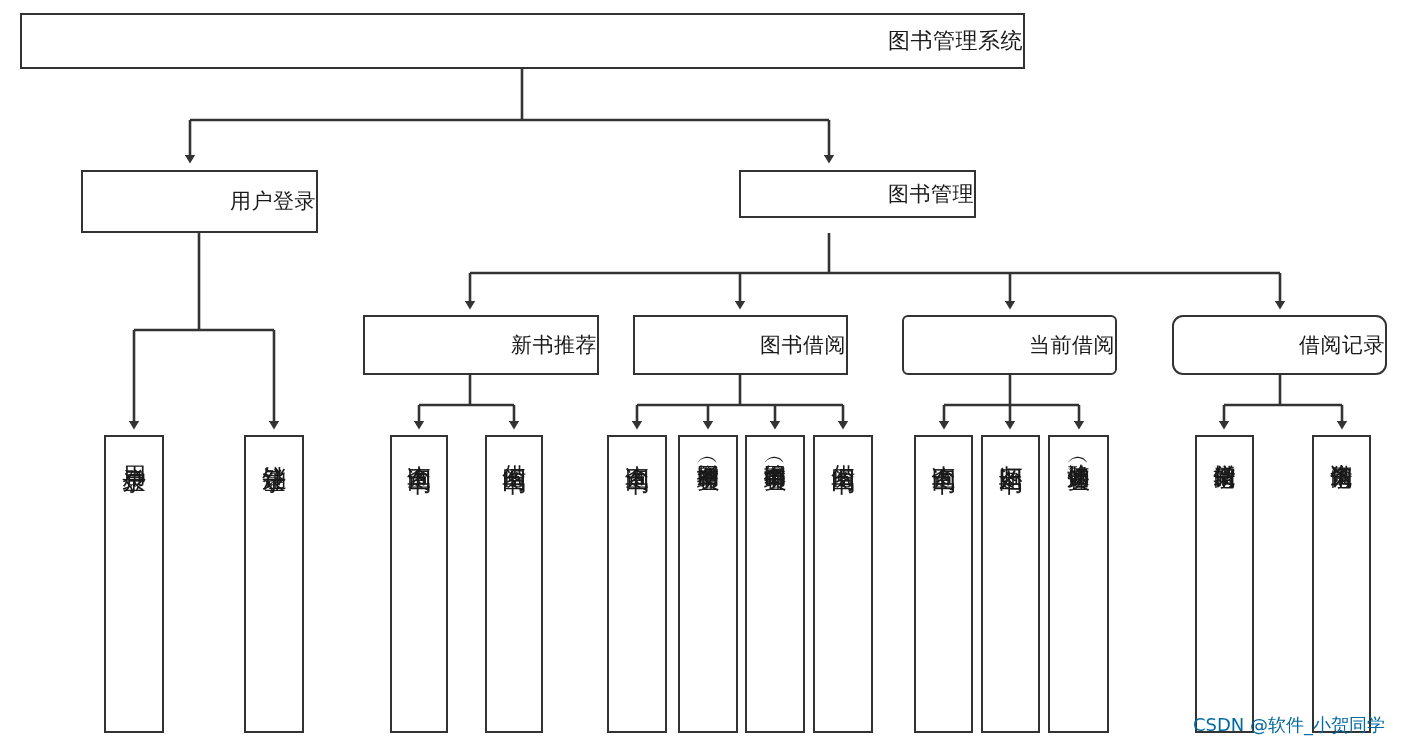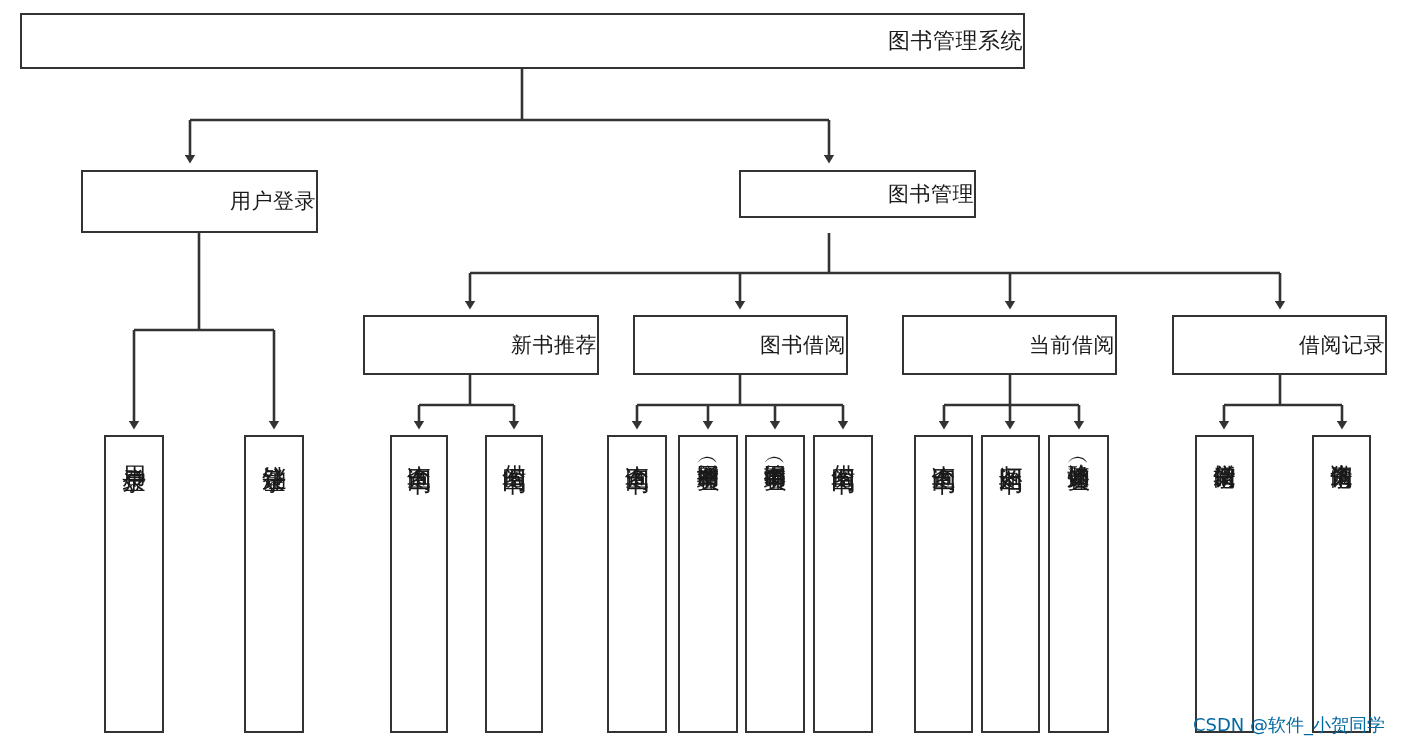--- a/index.html
+++ b/index.html
@@ -141,24 +141,24 @@
   <div class="node horiz" style="left:711px; top:170px; width:237px; height:48px;margin-left:28px;">
     <span class="label">图书管理</span>
   </div>
 
   <div class="node horiz" style="left:363px; top:315px; width:236px; height:60px;">
     <span class="label">新书推荐</span>
   </div>
   <div class="node horiz" style="left:633px; top:315px; width:215px; height:60px;padding-left:32px;">
     <span class="label">图书借阅</span>
   </div>
-  <div class="node horiz" style="left:902px; top:315px; width:215px; height:60px;">
+  <div class="node horiz" style="left:902px; top:315px; width:215px; height:60px;border-radius:6px;">
     <span class="label">当前借阅</span>
   </div>
-  <div class="node horiz" style="left:1172px; top:315px; width:215px; height:60px;">
+  <div class="node horiz" style="left:1172px; top:315px; width:215px; height:60px;border-radius:11px;">
     <span class="label">借阅记录</span>
   </div>
 
   <div class="node vert" style="left:104px; top:435px; width:60px; height:298px;">
     <span class="label">用户登录</span>
   </div>
   <div class="node vert" style="left:244px; top:435px; width:60px; height:298px;">
     <span class="label">注销登录</span>
   </div>
 

